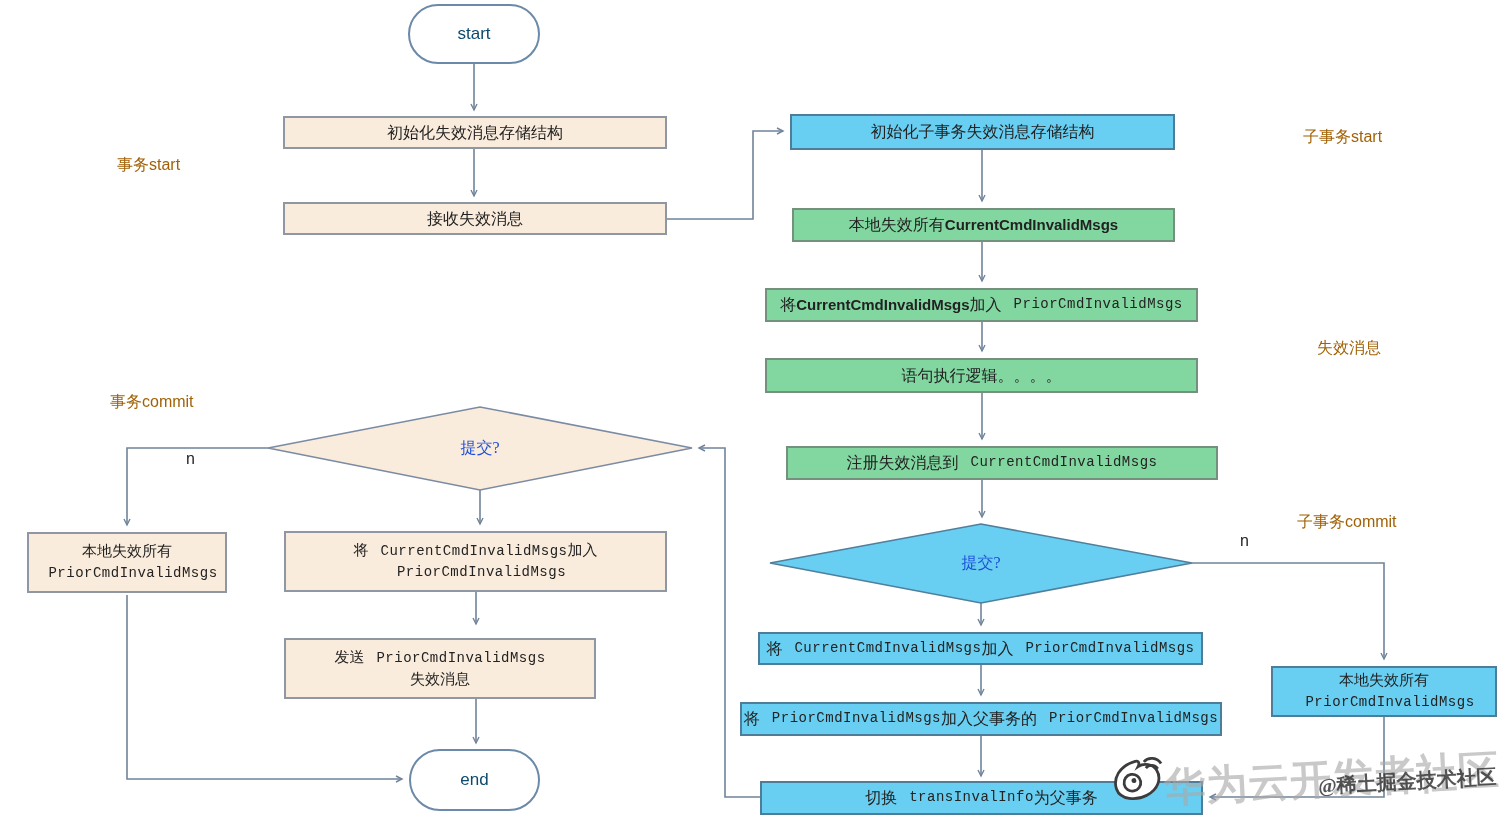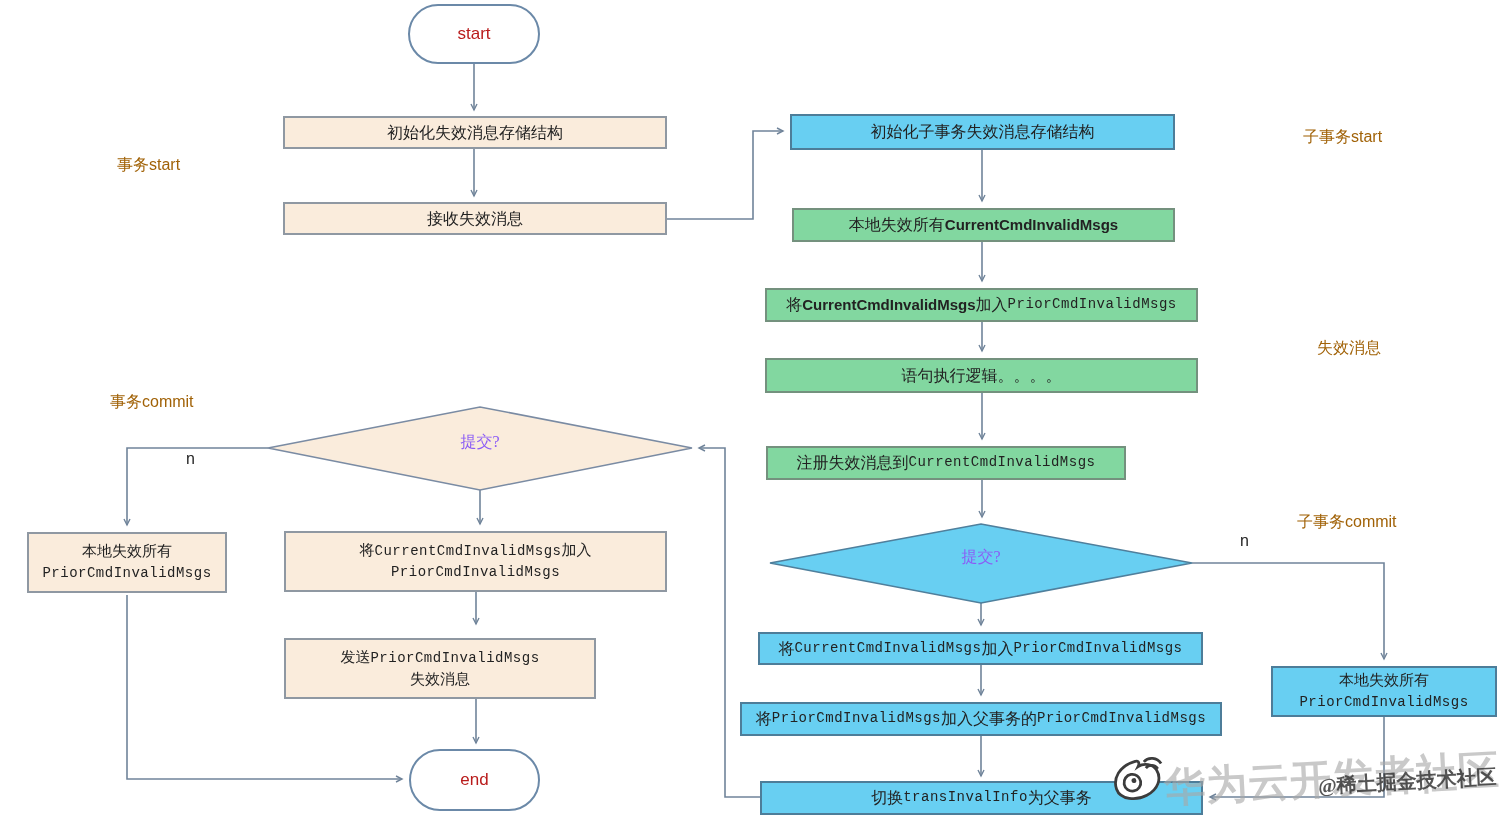--- a/index.html
+++ b/index.html
@@ -7,29 +7,29 @@
           font-family:"Liberation Serif","DejaVu Serif",serif;color:#222;}
   #wires{position:absolute;left:0;top:0;z-index:1;}
   .node{position:absolute;z-index:2;display:flex;align-items:center;justify-content:center;
         box-sizing:border-box;border:2px solid #3b82f6;text-align:right;font-size:16px;line-height:1.25;}
   .node.two{flex-direction:column;line-height:1.45;font-size:15px;padding:2px 4px;}
   .peach{background:var(--peach,#faecdc);border-color:#8f98a2;}
   .blue{background:var(--blue,#68cff2);border-color:#4d7d99;}
   .green{background:var(--green,#82d7a0);border-color:#74917e;}
   .oval{position:absolute;z-index:2;display:flex;align-items:center;justify-content:center;
         background:#fff;border:2px solid #6b89a8;border-radius:34px;box-sizing:border-box;
-        font-family:"Liberation Sans","DejaVu Sans",sans-serif;font-size:17px;color:#b91c1c;}
-  .dtext{position:absolute;z-index:3;display:flex;align-items:flex-start;justify-content:center;
-         font-size:16px;color:#8b5cf6;}
+        font-family:"Liberation Sans","DejaVu Sans",sans-serif;font-size:17px;color:#0c4a6e;}
+  .dtext{position:absolute;z-index:3;display:flex;align-items:center;justify-content:center;
+         font-size:16px;color:#1d4ed8;}
   .stage-label{position:absolute;z-index:3;font-family:"Liberation Sans","DejaVu Sans",sans-serif;
          font-size:16px;color:#a16207;white-space:nowrap;}
   .branch-label{position:absolute;z-index:3;font-family:"Liberation Sans","DejaVu Sans",sans-serif;
          font-size:16px;color:#1f1f1f;}
   .zh{font-family:"Liberation Serif","DejaVu Serif",serif;}
-  .mono{font-family:"Liberation Mono","DejaVu Sans Mono",monospace;font-size:14px;letter-spacing:.5px;}
+  .mono{font-family:"Liberation Mono","DejaVu Sans Mono",monospace;font-size:14px;letter-spacing:.5px;margin-left:12px;}
   .ebold{font-family:"Liberation Sans","DejaVu Sans",sans-serif;font-weight:700;font-size:15px;}
   .line{white-space:nowrap;}
   
   #watermark{position:absolute;z-index:6;left:1100px;top:735px;width:420px;height:85px;pointer-events:none;}
   #wm-icon{position:absolute;left:8px;top:16px;transform:rotate(-10deg);}
   #wm-title{position:absolute;left:64px;top:16px;width:360px;white-space:nowrap;overflow:visible;
             font-family:"Liberation Serif","DejaVu Serif",serif;font-weight:700;font-size:41px;
             color:rgba(168,168,168,.62);letter-spacing:1px;transform:rotate(-3deg);}
   #wm-handle{position:absolute;left:218px;top:33px;white-space:nowrap;
             font-family:"Liberation Serif","DejaVu Serif",serif;font-weight:700;font-size:20px;
@@ -94,21 +94,21 @@
   </div>
   <div class="node green" style="left:765px;top:288px;width:433px;height:34px">
     <span class="zh">将</span>
       <span class="ebold">CurrentCmdInvalidMsgs</span>
       <span class="zh">加入</span>
       <span class="mono">PriorCmdInvalidMsgs</span>
   </div>
   <div class="node green" style="left:765px;top:358px;width:433px;height:35px">
     <span class="zh">语句执行逻辑。。。。</span>
   </div>
-  <div class="node green" style="left:766px;top:446px;width:360px;height:34px">
+  <div class="node green" style="left:786px;top:446px;width:432px;height:34px">
     <span class="zh">注册失效消息到</span>
       <span class="mono">CurrentCmdInvalidMsgs</span>
   </div>
   <div class="node blue" style="left:758px;top:632px;width:445px;height:33px">
     <span class="zh">将</span>
       <span class="mono">CurrentCmdInvalidMsgs</span>
       <span class="zh">加入</span>
       <span class="mono">PriorCmdInvalidMsgs</span>
   </div>
   <div class="node blue" style="left:740px;top:702px;width:482px;height:34px">

